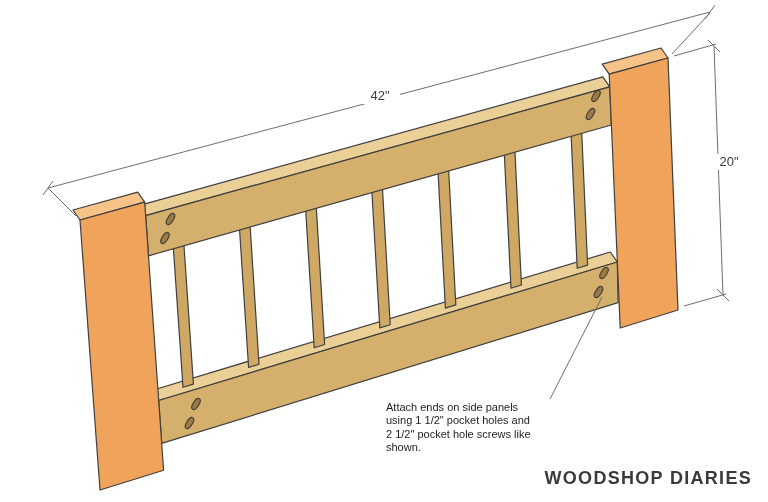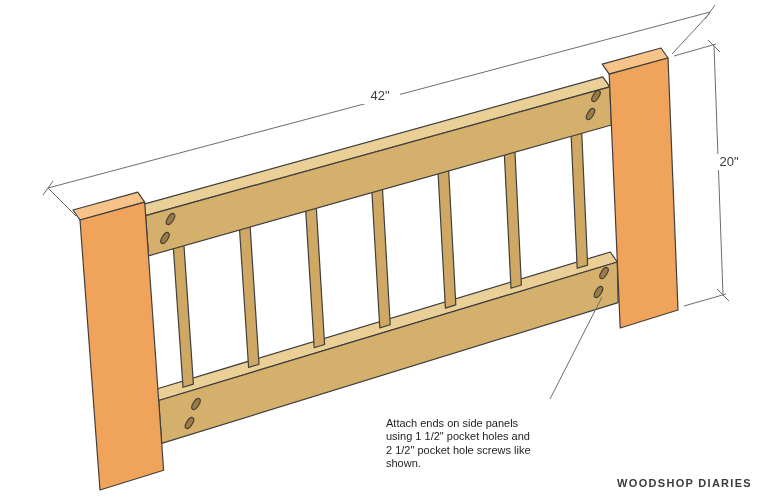--- a/index.html
+++ b/index.html
@@ -10,25 +10,25 @@
   }
   .stage svg { position:absolute; left:0; top:0; }
   svg polygon, svg ellipse { stroke:#3F3F3F; stroke-width:1.2; stroke-linejoin:round; }
   .dims line { stroke:#6E6E6E; stroke-width:1; fill:none; }
   .dim-label {
     position:absolute; font-size:13px; color:#3C3C3C; background:#ffffff;
     padding:0 3px; text-align:center; line-height:16px;
   }
   .annotation {
     position:absolute; left:386px; top:401px; width:178px;
-    font-size:11px; line-height:1.22; color:#1E1E1E; white-space:pre-line;margin-top:16px;
+    font-size:11px; line-height:1.22; color:#1E1E1E; white-space:pre-line;
   }
   .logo {
     position:absolute; right:16px; bottom:13px;
-    font-size:11px; font-weight:600; letter-spacing:1.3px; color:#3A3A3A;
+    font-size:18px; font-weight:600; letter-spacing:1.3px; color:#3A3A3A;
   }
 </style>
 </head>
 <body>
 
 <div class="stage">
 
   <svg width="768" height="502" viewBox="0 0 768 502">
 
     <g>

